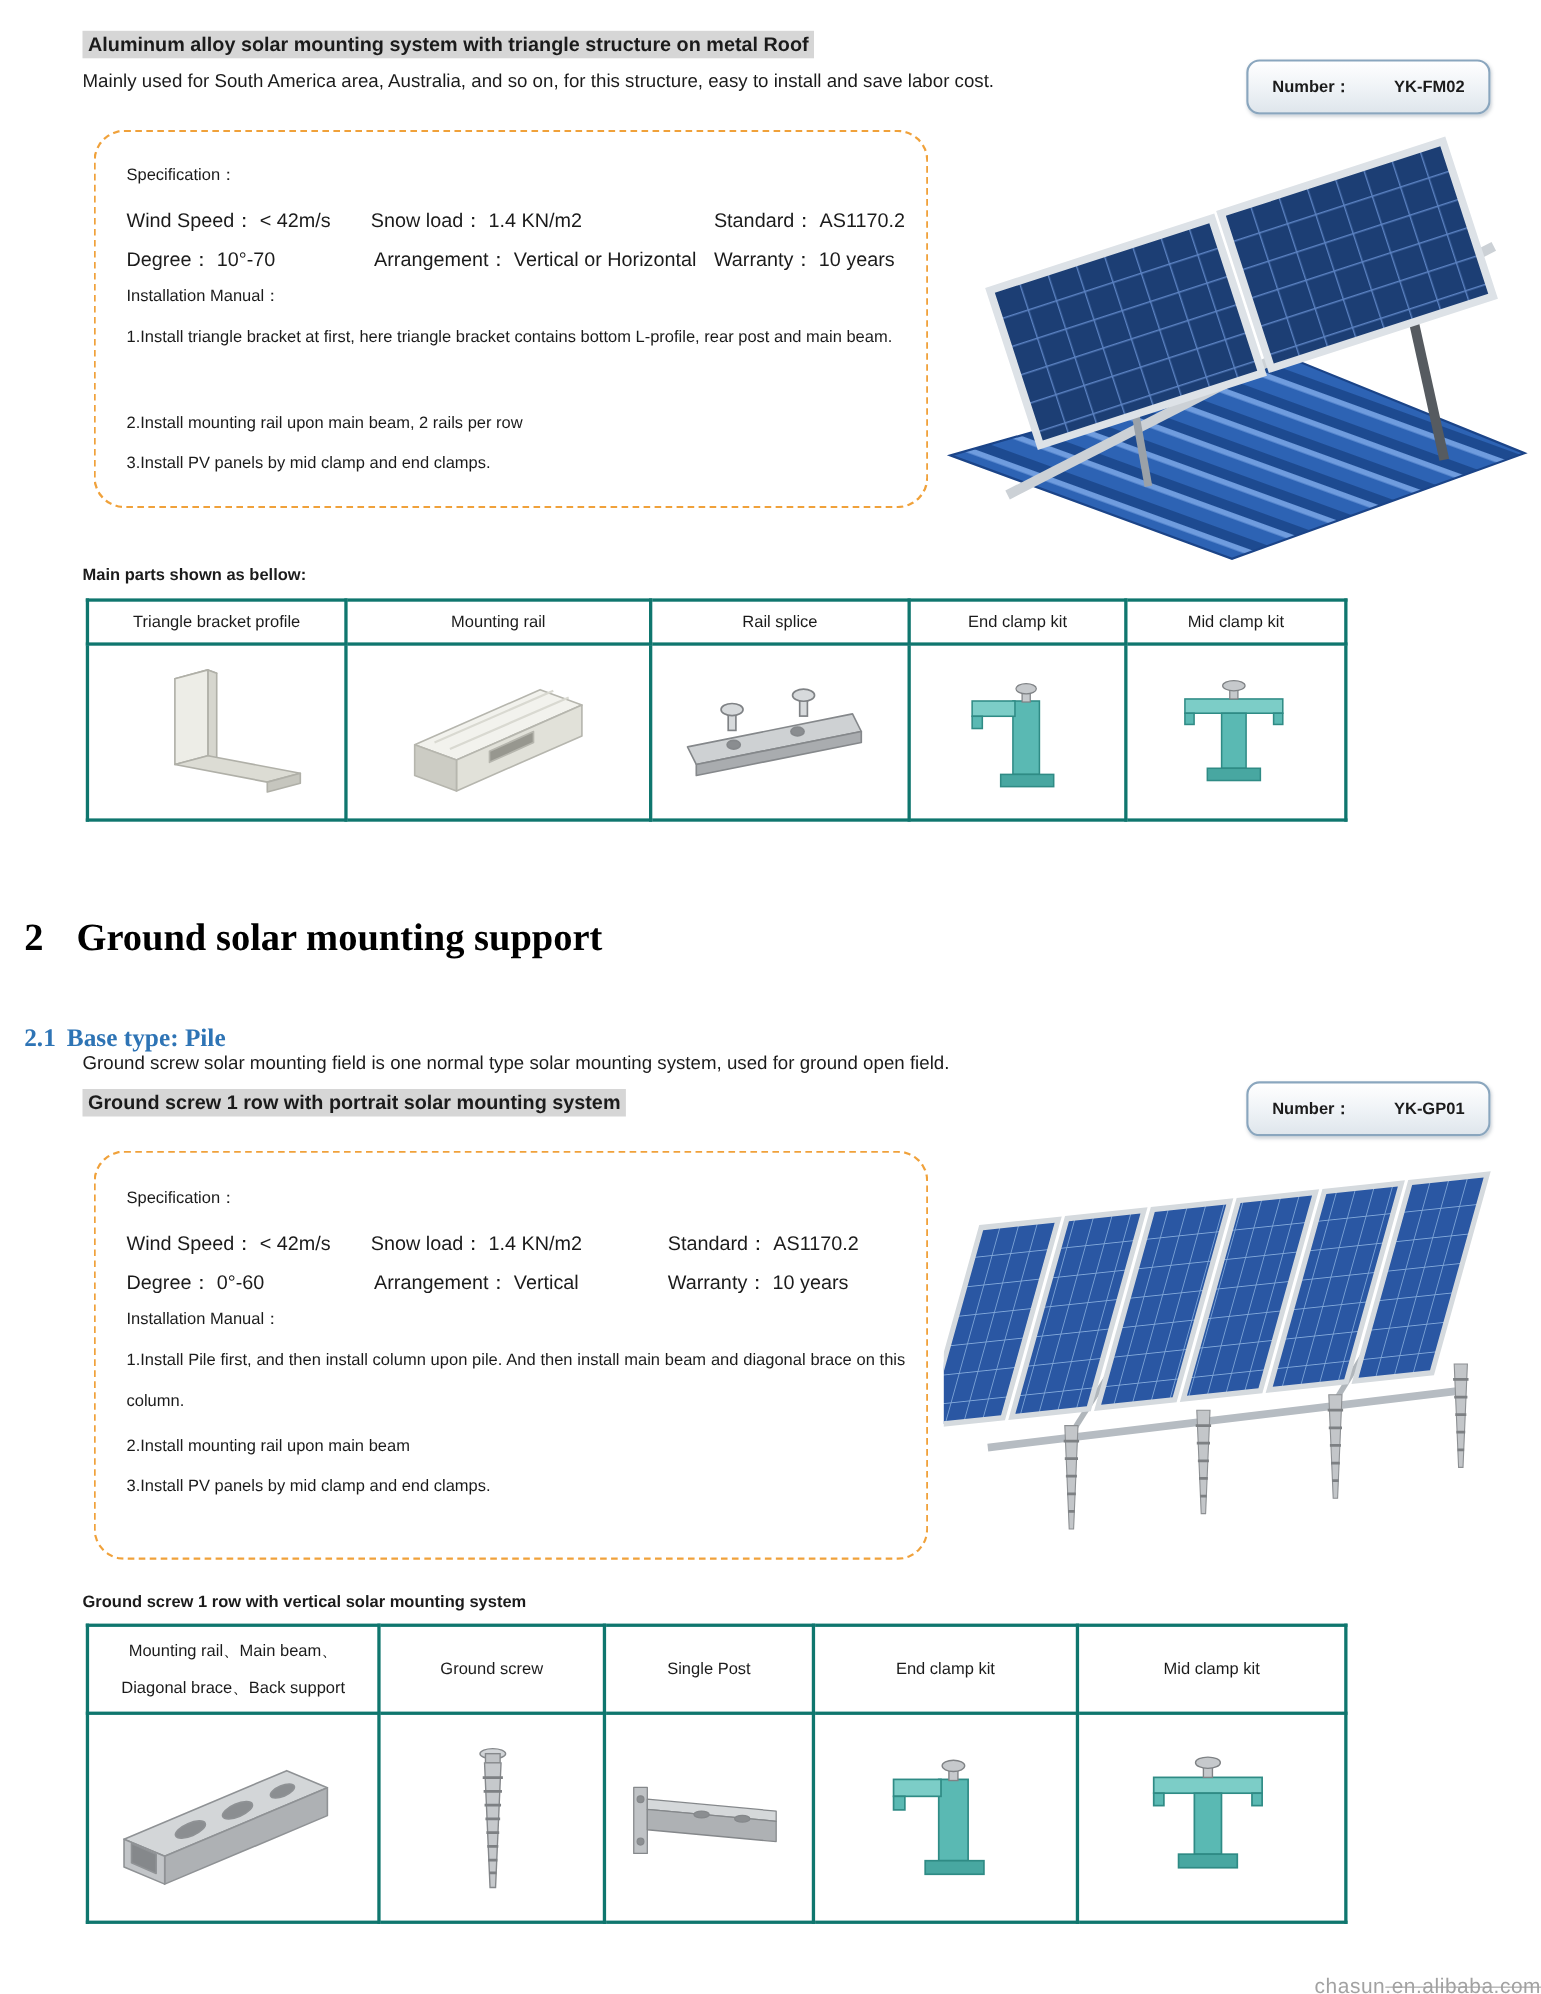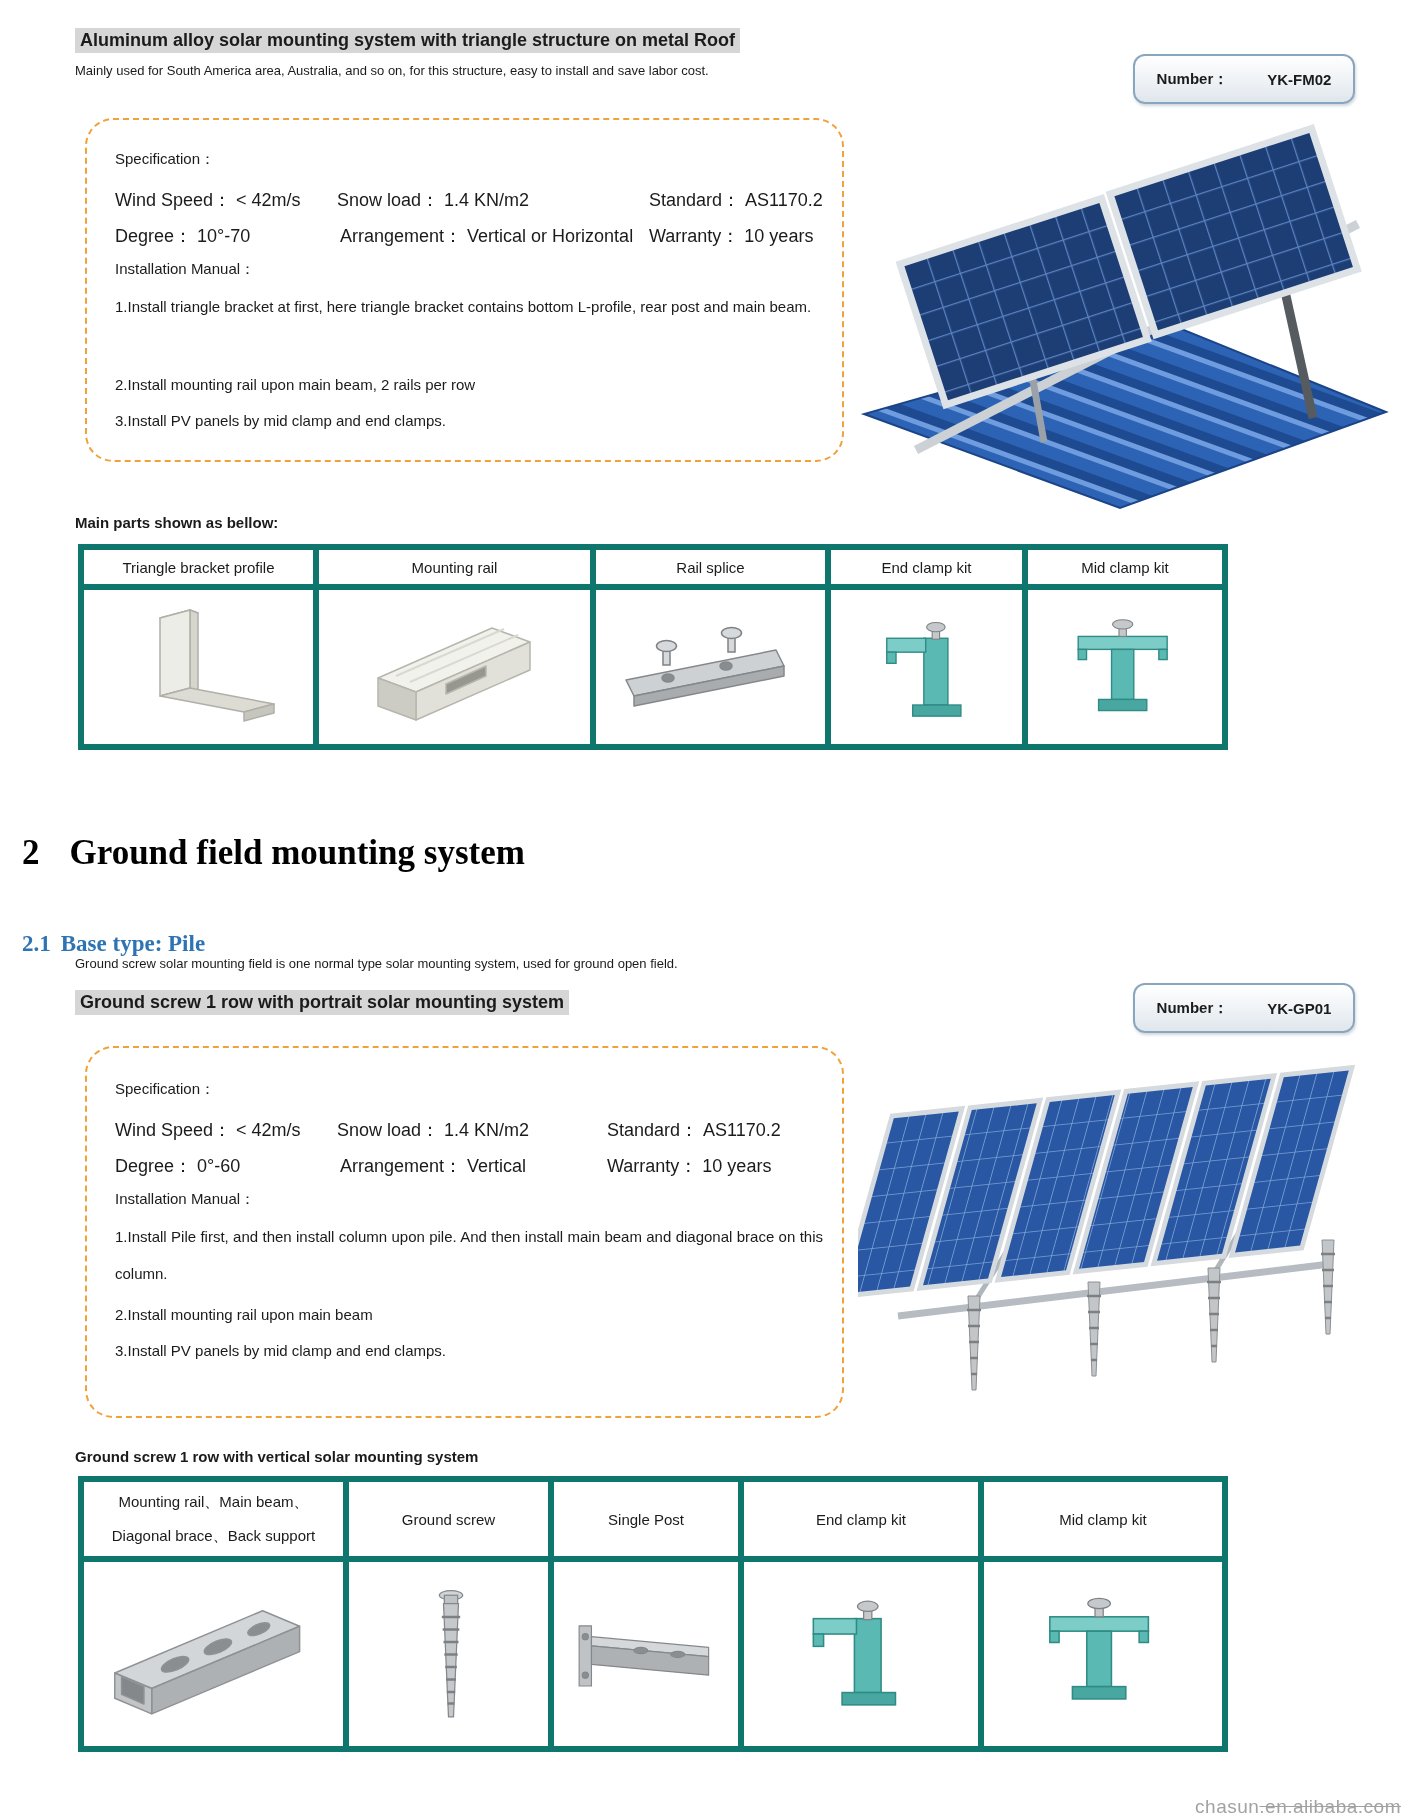--- a/index.html
+++ b/index.html
@@ -1,34 +1,34 @@
 <!DOCTYPE html>
 <html><head>
 <meta charset="utf-8">
 <style>
   html,body{margin:0;padding:0;background:#ffffff;}
   .page{position:relative;width:1401px;height:1813px;background:#ffffff;
         font-family:"Liberation Sans",sans-serif;color:#1b1b1b;margin:0 auto;overflow:hidden;}
   .abs{position:absolute;}
-  .txt{font-size:13px;line-height:1.4;}
+  .txt{font-size:17px;line-height:1.4;}
   .bold{font-weight:700;}
   .hl{display:inline-block;background:#d6d6d6;font-weight:700;font-size:18px;padding:2px 5px;}
   .badge{width:218px;height:46px;border:2px solid #8aa6be;border-radius:12px;
          background:linear-gradient(180deg,#ffffff 0%,#eef2f6 55%,#dfe6ec 100%);
          display:flex;align-items:center;justify-content:center;font-size:15px;font-weight:700;
          box-shadow:1px 2px 3px rgba(70,90,110,.25);gap:35px;}
   .dashed{border:2.5px dashed #f0a13a;border-radius:28px;}
   .speclabel{position:absolute;font-size:15px;white-space:nowrap;}
   .pair{position:absolute;font-size:18px;white-space:nowrap;}
   .pair .v{margin-left:5px;}
   .step{position:absolute;font-size:15px;line-height:37px;text-align:justify;}
   .h-big{position:absolute;font-family:"Liberation Serif",serif;font-weight:700;font-size:35px;color:#000;}
   .h-sub{position:absolute;font-family:"Liberation Serif",serif;font-weight:700;font-size:23px;color:#2e74b5;}
   .ptable{position:absolute;border-collapse:collapse;table-layout:fixed;background:#fff;}
-  .ptable th,.ptable td{border:6px solid #0f766e;font-weight:400;font-size:15px;
+  .ptable th,.ptable td{border:3px solid #0f766e;font-weight:400;font-size:15px;
          text-align:center;vertical-align:middle;padding:2px;background:#fff;}
   .ptable th div{line-height:34px;}
   .footer{position:absolute;left:0;width:100%;text-align:right;font-size:19px;color:#a2a2a2;letter-spacing:.5px;margin-top:28px;}
   .struck{text-decoration:line-through;}
   svg{display:inline-block;vertical-align:middle;}
 </style>
 </head>
 <body>
 
 <div class="page">
@@ -171,21 +171,21 @@
                 <ellipse cx="48" cy="3" rx="11" ry="5"></ellipse>
               </g>
             </g>
           </svg>
         </td>
       </tr>
     </tbody>
   </table>
 
   <div class="h-big" style="left:22px;top:833px;">
-    <span>2</span><span style="margin-left:30px;">Ground field mounting system</span>
+    <span>2</span><span style="margin-left:30px;">Ground solar mounting support</span>
   </div>
   <div class="h-sub" style="left:22px;top:906px;margin-top:25px;">
     <span>2.1</span><span style="margin-left:10px;">Base type: Pile</span>
   </div>
   <div class="abs txt" style="left:75px;top:955px;">Ground screw solar mounting field is one normal type solar mounting system, used for ground open field.</div>
 
   <span class="abs hl" style="left:75px;top:990px;">Ground screw 1 row with portrait solar mounting system</span>
 
   <div class="abs badge" style="left:1133px;top:983px;">
     <span>Number：</span>

